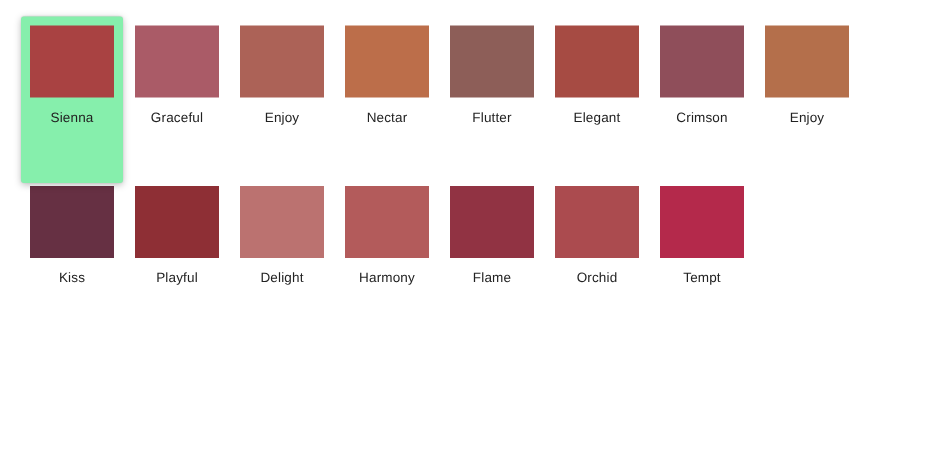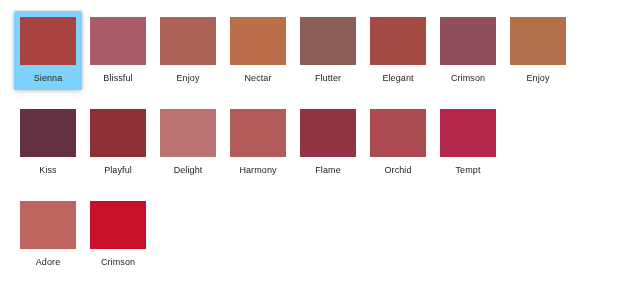--- a/index.html
+++ b/index.html
@@ -32,23 +32,23 @@
     margin-right: 2px;
     display: flex;
     flex-direction: column;
     align-items: center;
     background: transparent;
     border-radius: 2px;
   }
 
   
   .swatch-card.is-selected {
-    background: #7dd3fc;
+    background: #86efac;
     box-shadow: 0 1px 5px rgba(0,0,0,0.26), 0 0 1px rgba(0,0,0,0.12);
-    padding-bottom: 6px;
+    padding-bottom: 38px;
     margin-bottom: -23px;
     position: relative;
     z-index: 5;
   }
 
   .swatch-chip {
     width: 56px;
     height: 48px;
     display: block;
   }
@@ -71,21 +71,21 @@
 
 <div id="palette-grid">
 
   <div class="swatch-row row-gap-1">
     <div class="swatch-card is-selected">
       <span class="swatch-chip" style="background-color:#A94242;"></span>
       <span class="swatch-label">Sienna</span>
     </div>
     <div class="swatch-card">
       <span class="swatch-chip" style="background-color:#AA5B67;"></span>
-      <span class="swatch-label">Blissful</span>
+      <span class="swatch-label">Graceful</span>
     </div>
     <div class="swatch-card">
       <span class="swatch-chip" style="background-color:#AC6257;"></span>
       <span class="swatch-label">Enjoy</span>
     </div>
     <div class="swatch-card">
       <span class="swatch-chip" style="background-color:#BC6E4A;"></span>
       <span class="swatch-label">Nectar</span>
     </div>
     <div class="swatch-card">
@@ -130,24 +130,14 @@
     <div class="swatch-card">
       <span class="swatch-chip" style="background-color:#AB4B4F;"></span>
       <span class="swatch-label">Orchid</span>
     </div>
     <div class="swatch-card">
       <span class="swatch-chip" style="background-color:#B4294B;"></span>
       <span class="swatch-label">Tempt</span>
     </div>
   </div>
 
-  <div class="swatch-row">
-    <div class="swatch-card">
-      <span class="swatch-chip" style="background-color:#C06462;"></span>
-      <span class="swatch-label">Adore</span>
-    </div>
-    <div class="swatch-card">
-      <span class="swatch-chip" style="background-color:#C8102A;"></span>
-      <span class="swatch-label">Crimson</span>
-    </div>
-  </div>
 
 </div>
 
 </body></html>

